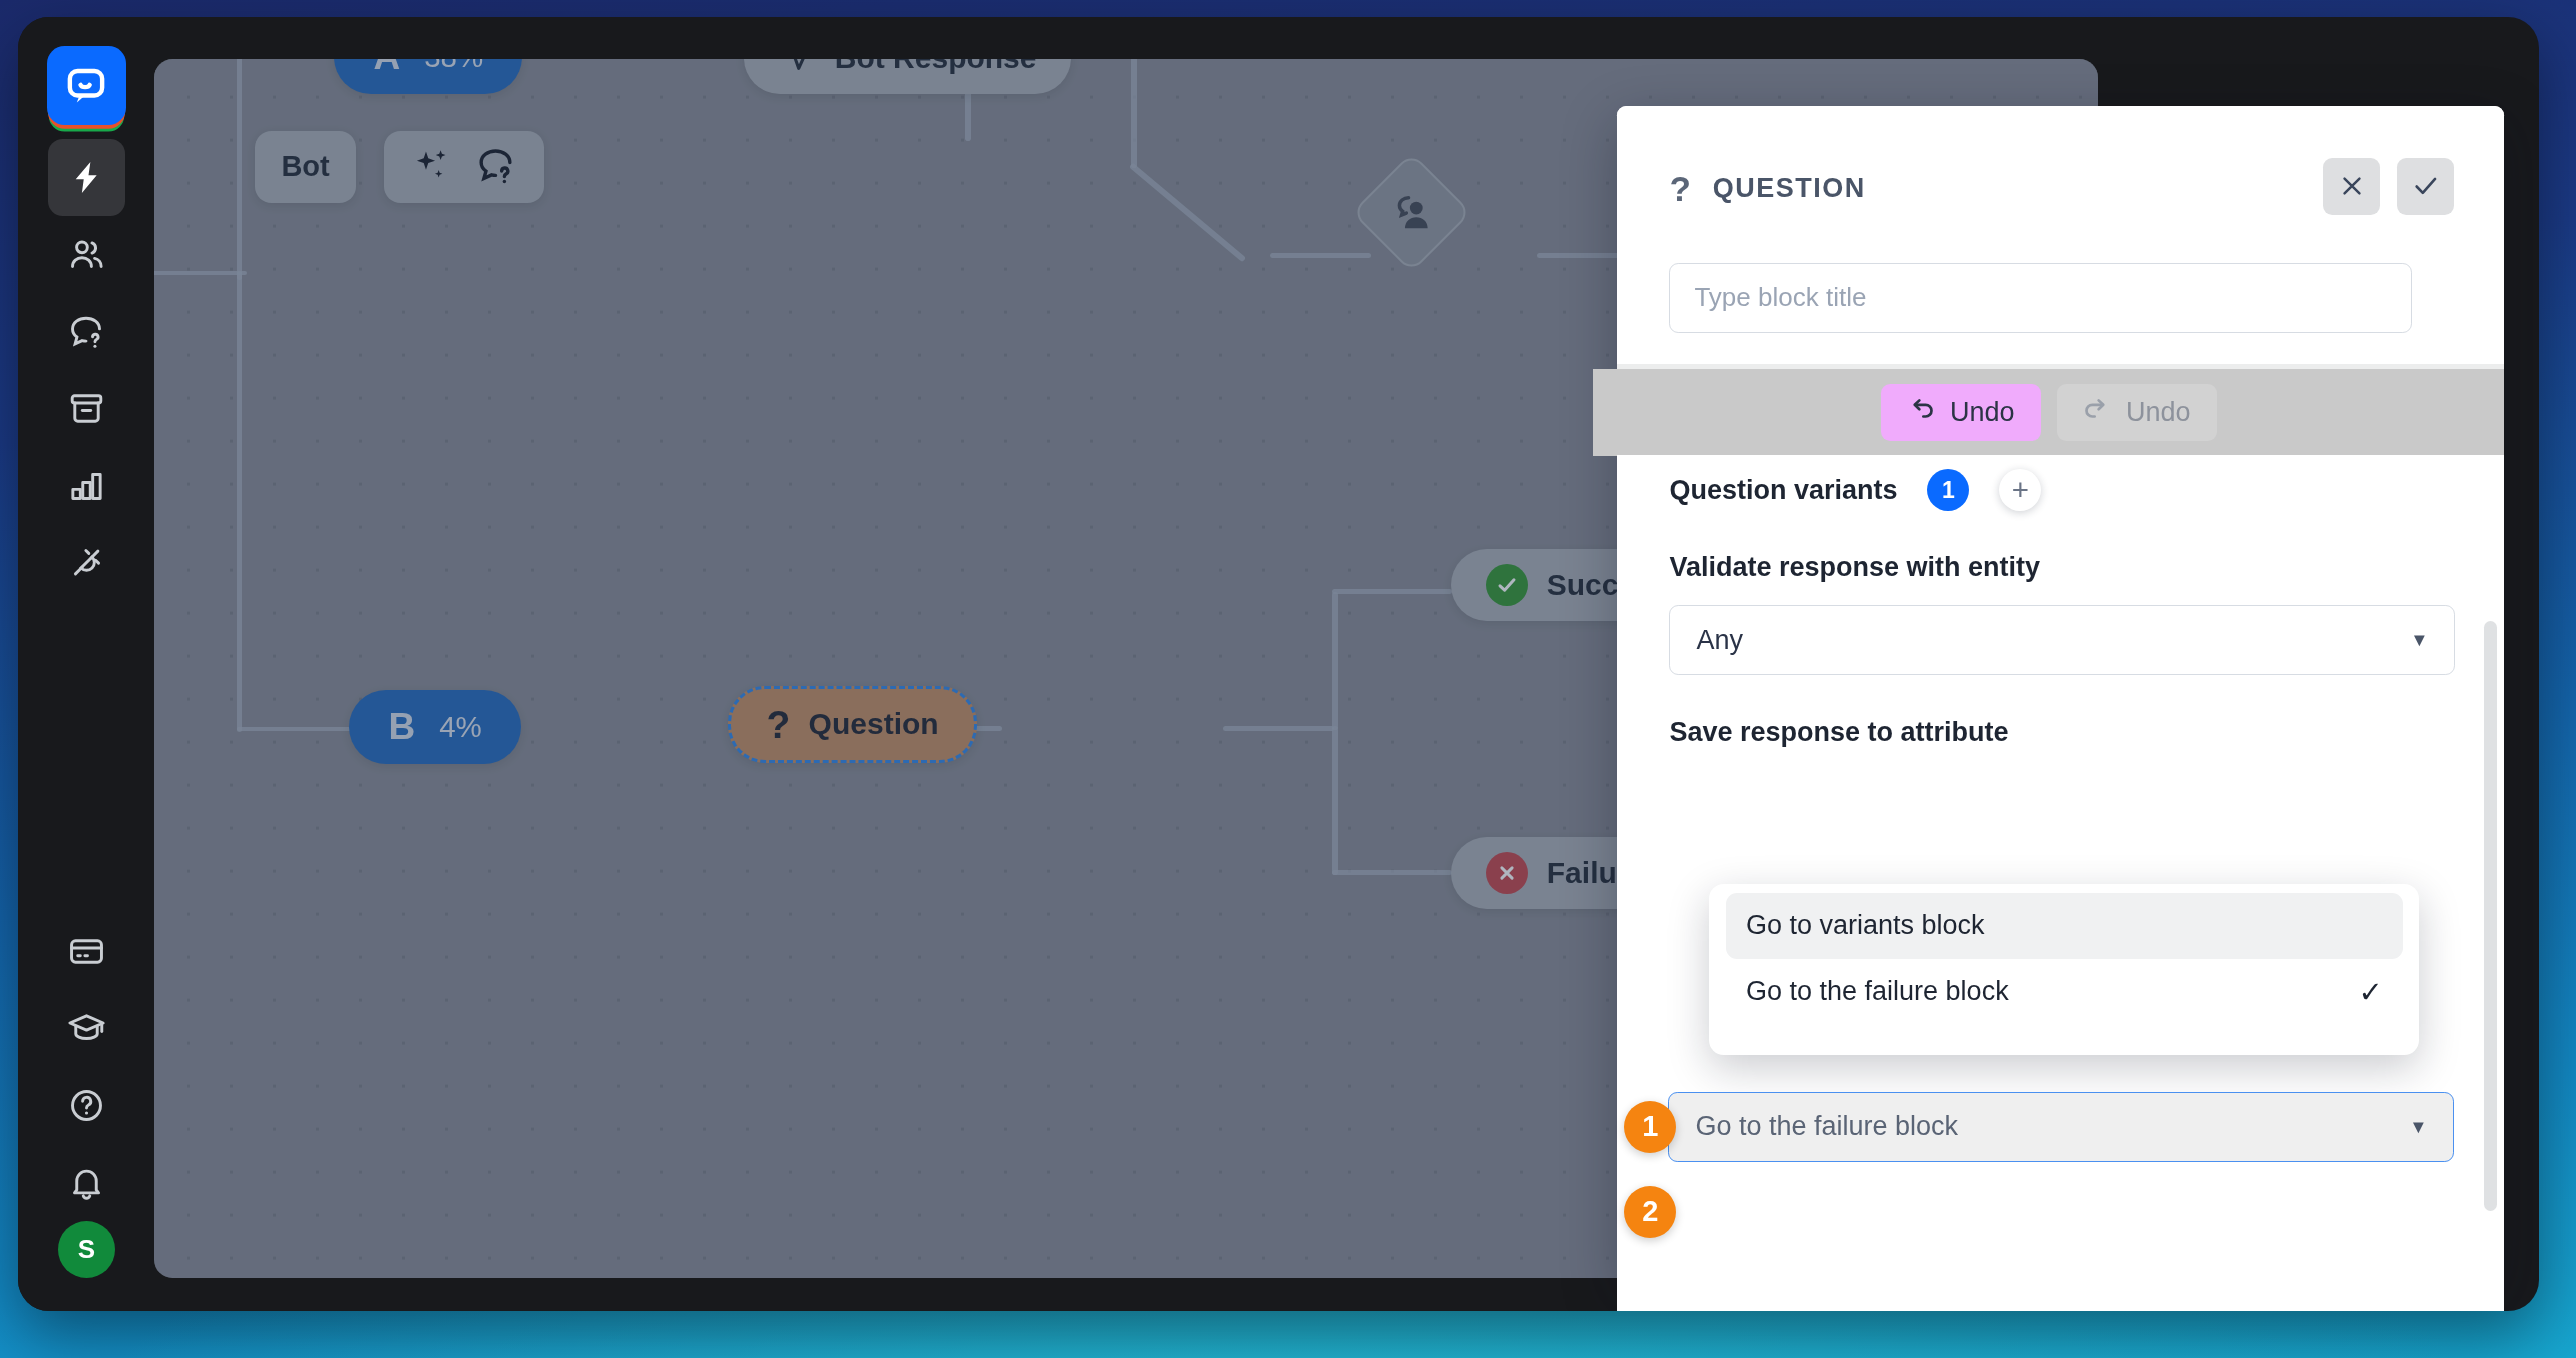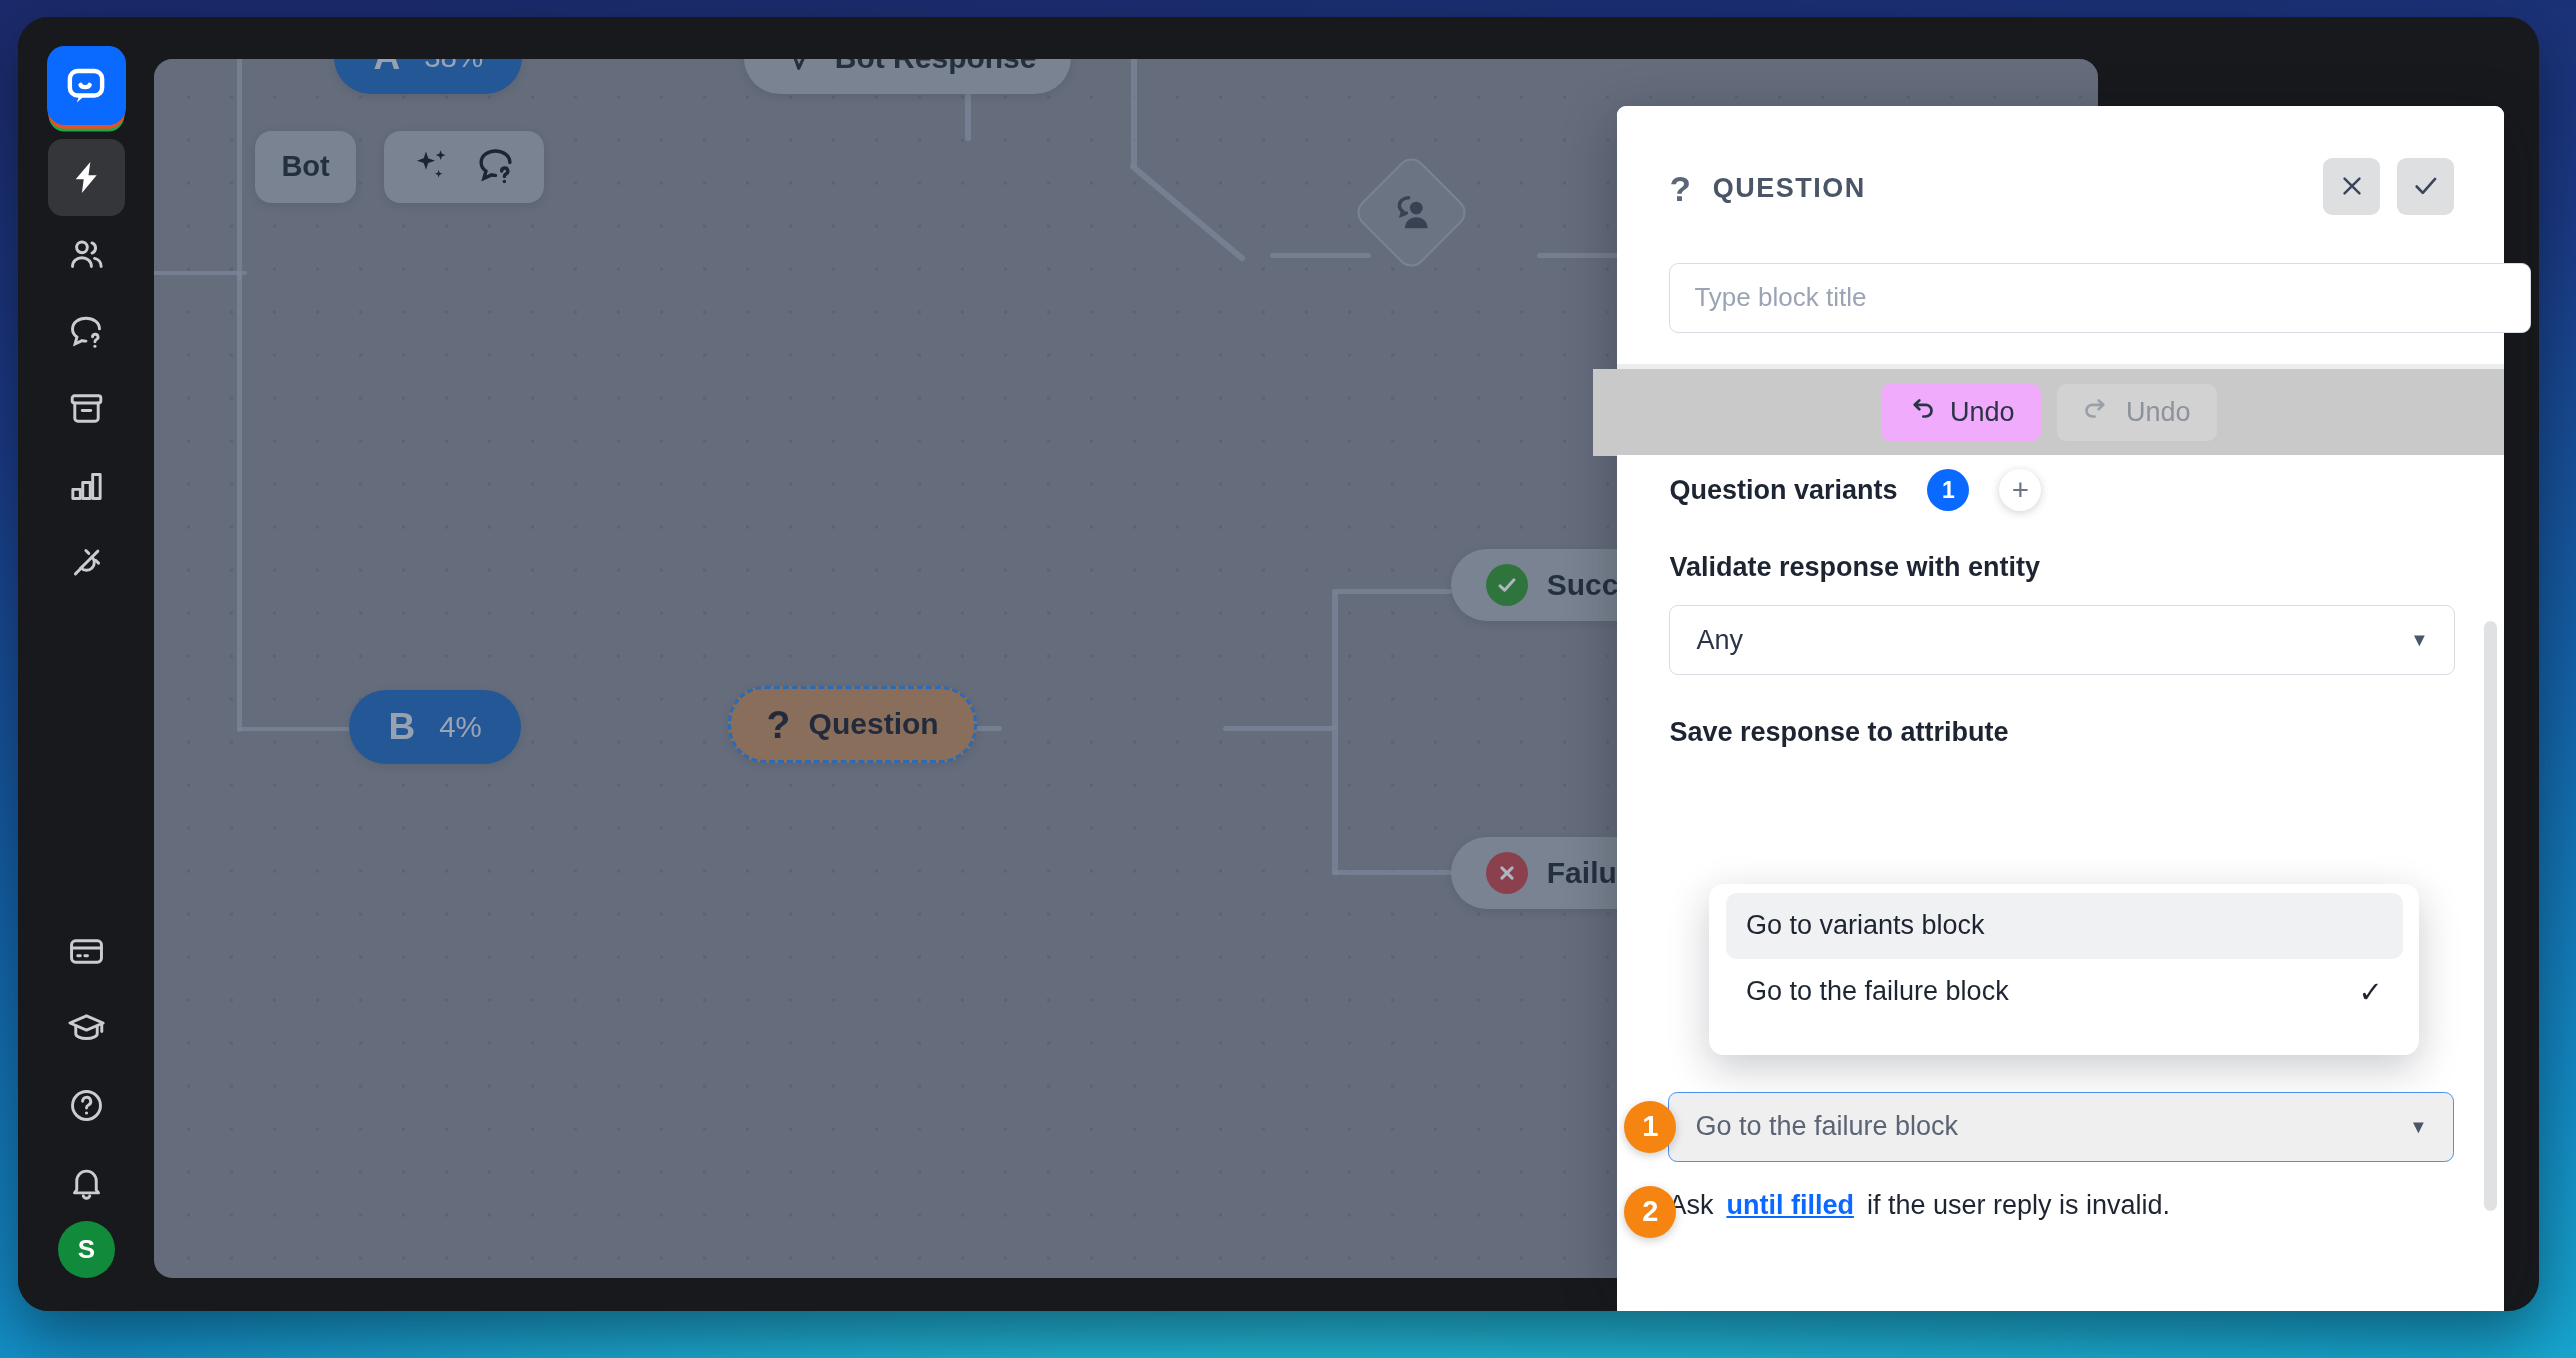--- a/index.html
+++ b/index.html
@@ -149,21 +149,21 @@
     position: absolute; top: 52px;
     width: 57px; height: 57px; border-radius: 9.2px;
     background: #dedfe1;
     display: flex; align-items: center; justify-content: center;
     color: #3a465c;
   }
   #btn-close { right: 124px; }
   #btn-confirm { right: 50px; }
   #title-input {
     position: absolute; left: 52px; top: 157px;
-    width: 862px; height: 70px;
+    width: 743px; height: 70px;
     border: 1.8px solid #d7dce3; border-radius: 9.2px;
     background: #fff;
     font-family: "Liberation Sans", sans-serif;
     font-size: 26px; color: #2a3347;
     padding: 0 24px;
   }
   #title-input::placeholder { color: #9aa4b4; }
   
   #history-bar {
     position: absolute; left: -24px; top: 263px;
@@ -577,24 +577,19 @@
         <span>Go to the failure block</span>
         <span class="dd-check">✓</span>
       </div>
     </div>
 
     <div id="goto-select">
       <span>Go to the failure block</span>
       <span class="caret">▼</span>
     </div>
 
-    <div id="ask-line">
-      <span>Ask</span>
-      <a id="ask-link" href="#">until filled</a>
-      <span>if the user reply is invalid.</span>
-    </div>
 
     <div class="step-badge" id="step-1">1</div>
     <div class="step-badge" id="step-2">2</div>
 
   </div>
 </div>
 
 
 </body></html>

